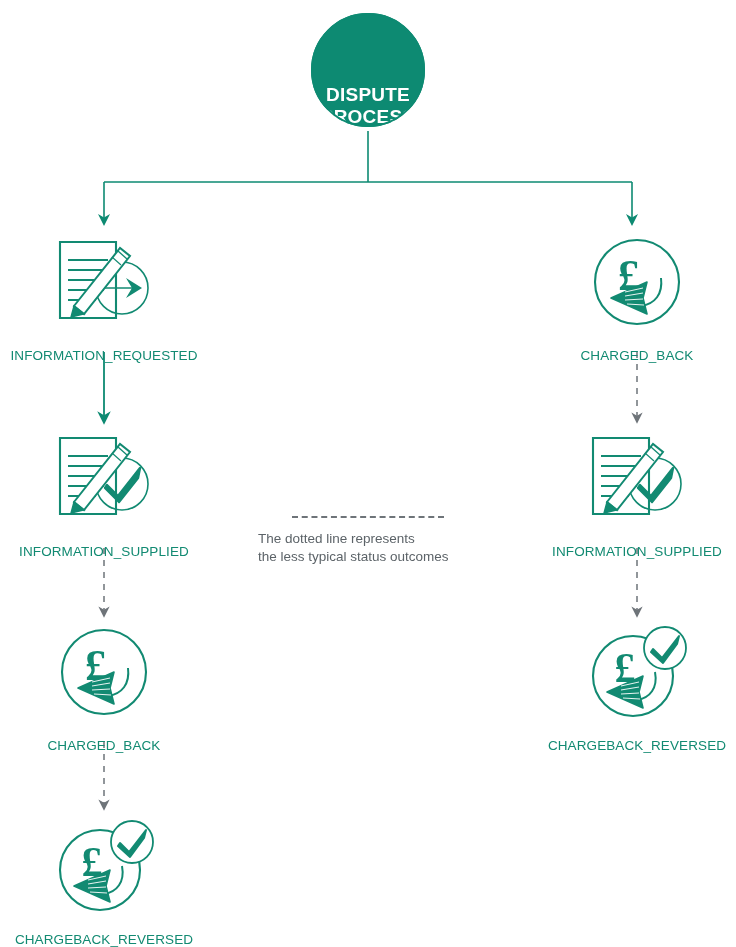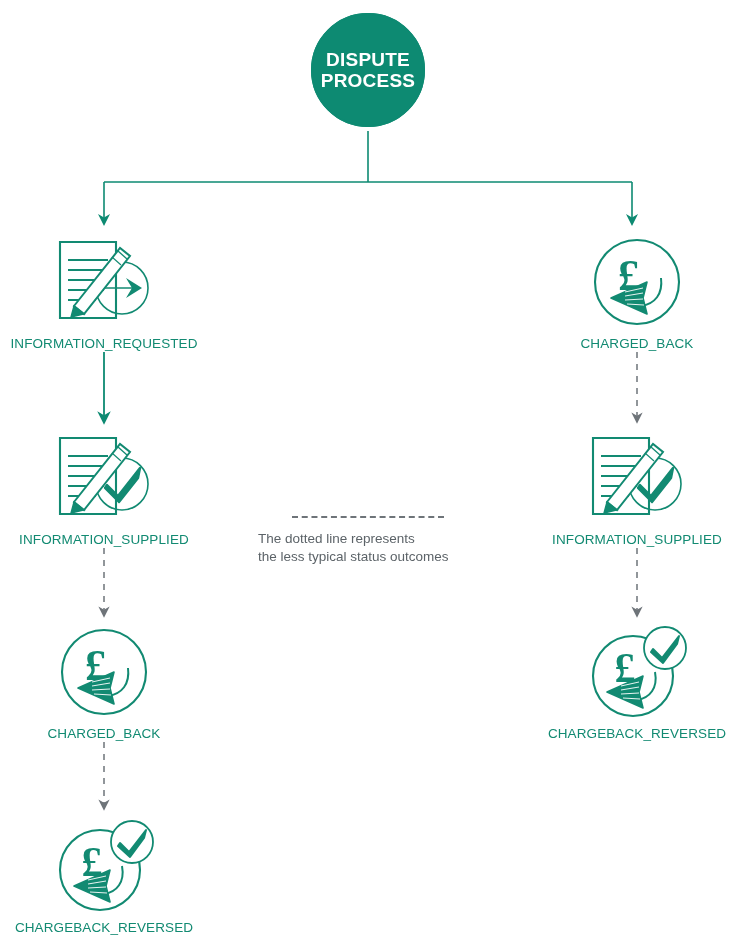--- a/index.html
+++ b/index.html
@@ -25,21 +25,21 @@
     width: 200px;
     text-align: center;
   }
   .node .icon-wrap {
     display: block;
     height: 100px;
     line-height: 0;
   }
   .node .node-label {
     display: block;
-    margin-top: 4px;
+    margin-top: 16px;
     font-size: 13.5px;
     letter-spacing: 0.1px;
     color: #128a72;
     white-space: nowrap;
   }
   
   #root-node {
     position: absolute;
     left: 308px;
     top: 10px;
@@ -50,21 +50,21 @@
     width: 120px;
     height: 120px;
     border-radius: 50%;
     background: #0d8a72;
     box-sizing: border-box;
     border: 3px solid #ffffff;
     outline: 2px solid #0d8a72;
     outline-offset: -5px;
     display: flex;
     align-items: center;
-    justify-content: center;
+    justify-content: flex-end;
     flex-direction: column;
   }
   #root-node .root-title {
     color: #ffffff;
     font-size: 19px;
     font-weight: bold;
     line-height: 1.12;
     letter-spacing: 0.2px;
     text-align: center;
     white-space: pre-line;

